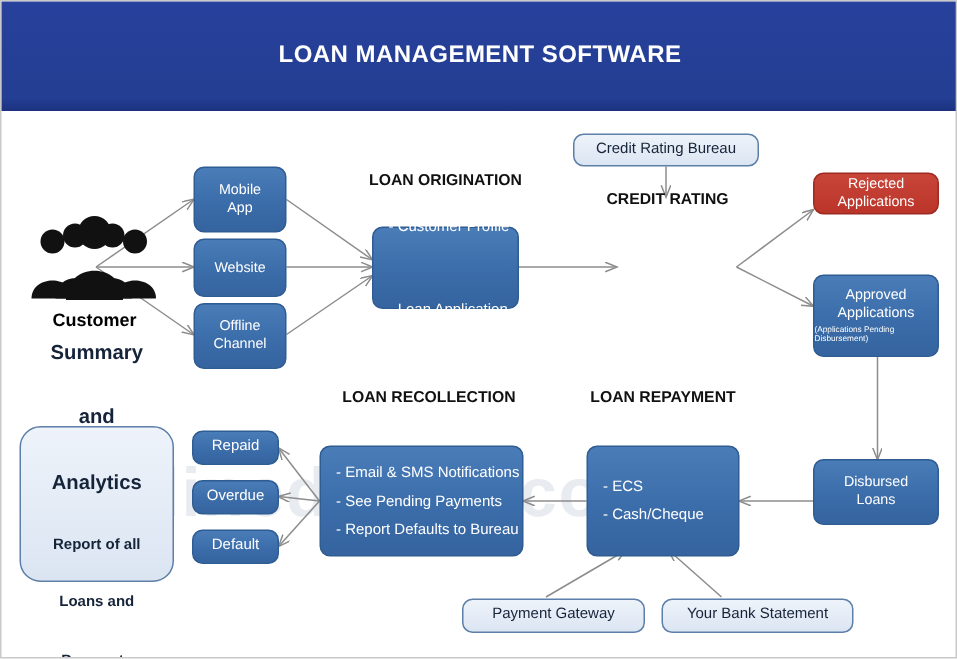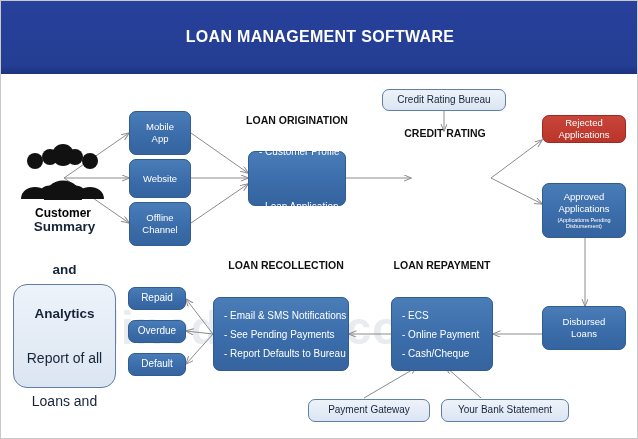--- a/index.html
+++ b/index.html
@@ -46,21 +46,20 @@
   
   #wires{position:absolute;left:0;top:0;width:638px;height:439px;}
   
   .node{
     position:absolute;
     box-sizing:border-box;
     display:flex;
     flex-direction:column;
     align-items:center;
     justify-content:center;
-    text-align:center;
     border-radius:7px;
     z-index:3;
   }
   .blue{
     background:#3f73b0;
     background-image:linear-gradient(to bottom,#4a7cb8 0%,#3b6daa 55%,#35649f 100%);
     border:1px solid #2f5c92;
     color:#ffffff;
   }
   .red{
@@ -95,21 +94,21 @@
     z-index:3;
   }
   .tiny{font-size:5.5px;line-height:1.3;margin-top:2px;}
   .cust-label{
     position:absolute;
     font-size:12px;font-weight:bold;color:#000;
     text-align:center;z-index:3;
   }
   .customer-icon{position:absolute;z-index:3;}
   .summary .big{font-size:13.5px;font-weight:bold;line-height:1.45;}
-  .summary .sub{font-size:14px;line-height:1.35;margin-top:1px;}
+  .summary .sub{font-size:10px;line-height:1.35;margin-top:1px;font-weight:bold;}
   .pillbox{font-size:10px;}
 </style>
 </head>
 <body>
 
 <div id="canvas">
 
   <div class="header">
     <div class="title">LOAN MANAGEMENT SOFTWARE</div>
   </div>
@@ -224,21 +223,20 @@
     <span class="ln">- See Pending Payments</span>
     <span class="ln">- Report Defaults  to Bureau</span>
   </div>
 
   <div class="stage-label" style="left:390px;top:258px;width:102px;">
     <span class="ln">LOAN</span>
     <span class="ln">REPAYMENT</span>
   </div>
   <div class="node blue bullets" style="left:390px;top:296px;width:102px;height:74px;">
     <span class="ln">- ECS</span>
-    <span class="ln">- Online Payment</span>
     <span class="ln">- Cash/Cheque</span>
   </div>
 
   <div class="node blue pillbox" style="left:127px;top:286px;width:58px;height:23px;">
     <span class="ln">Repaid</span>
   </div>
   <div class="node blue pillbox" style="left:127px;top:319px;width:58px;height:23px;">
     <span class="ln">Overdue</span>
   </div>
   <div class="node blue pillbox" style="left:127px;top:352px;width:58px;height:23px;">

